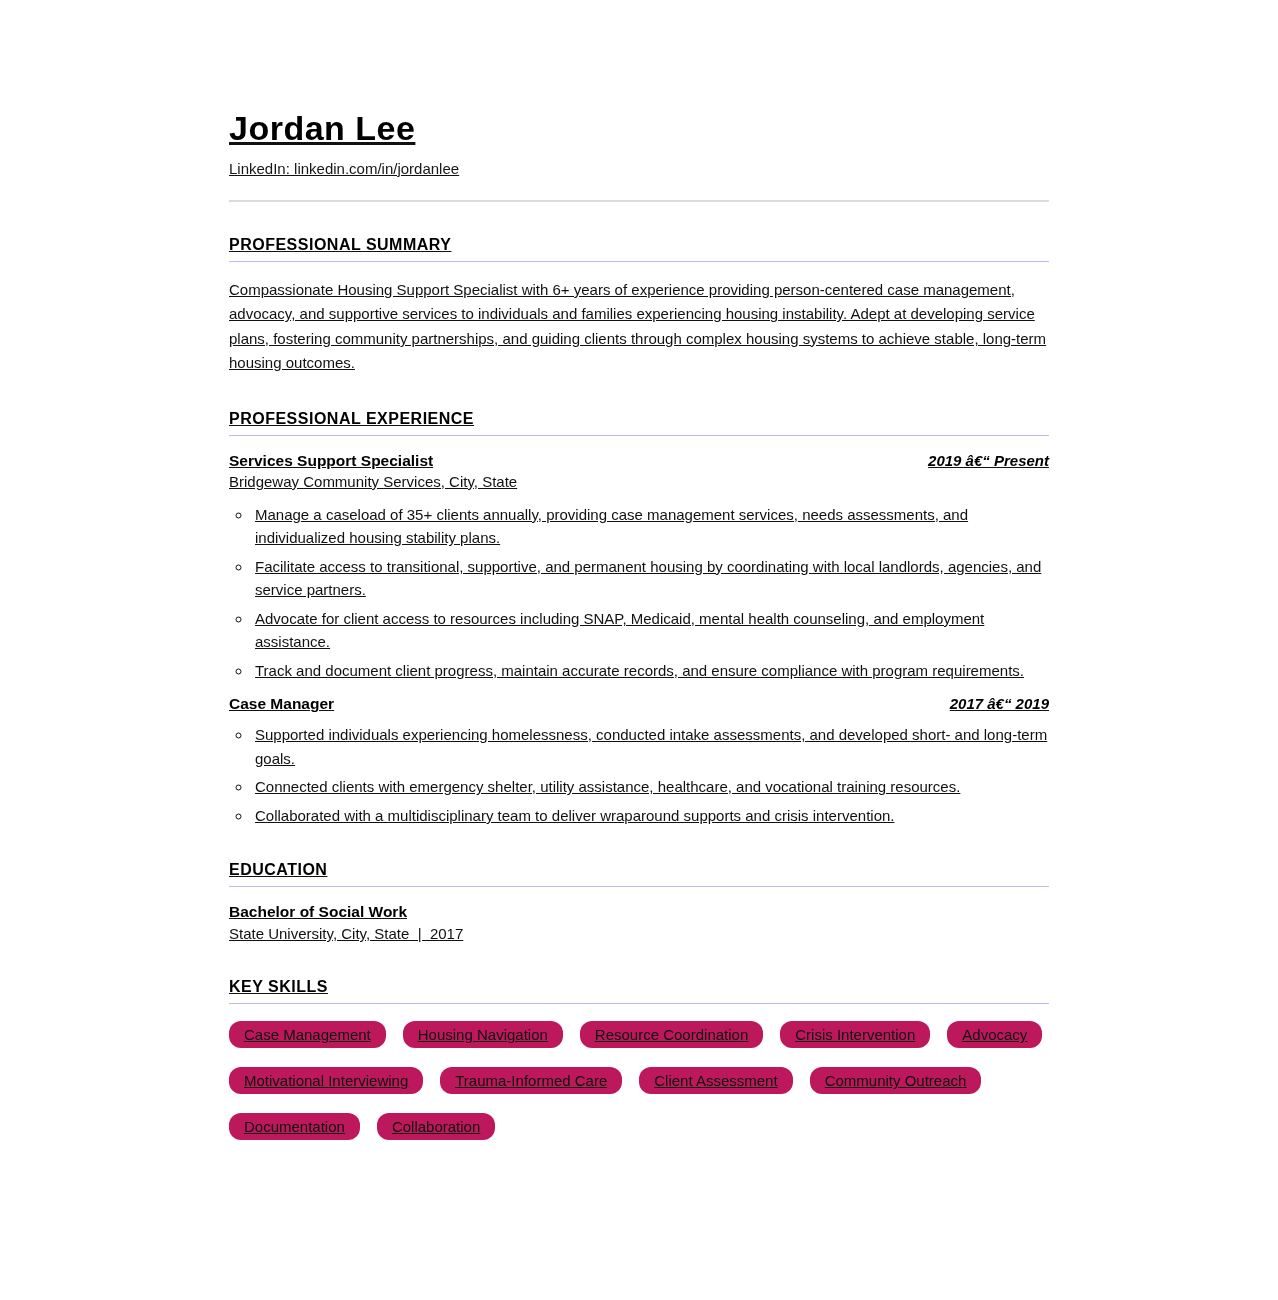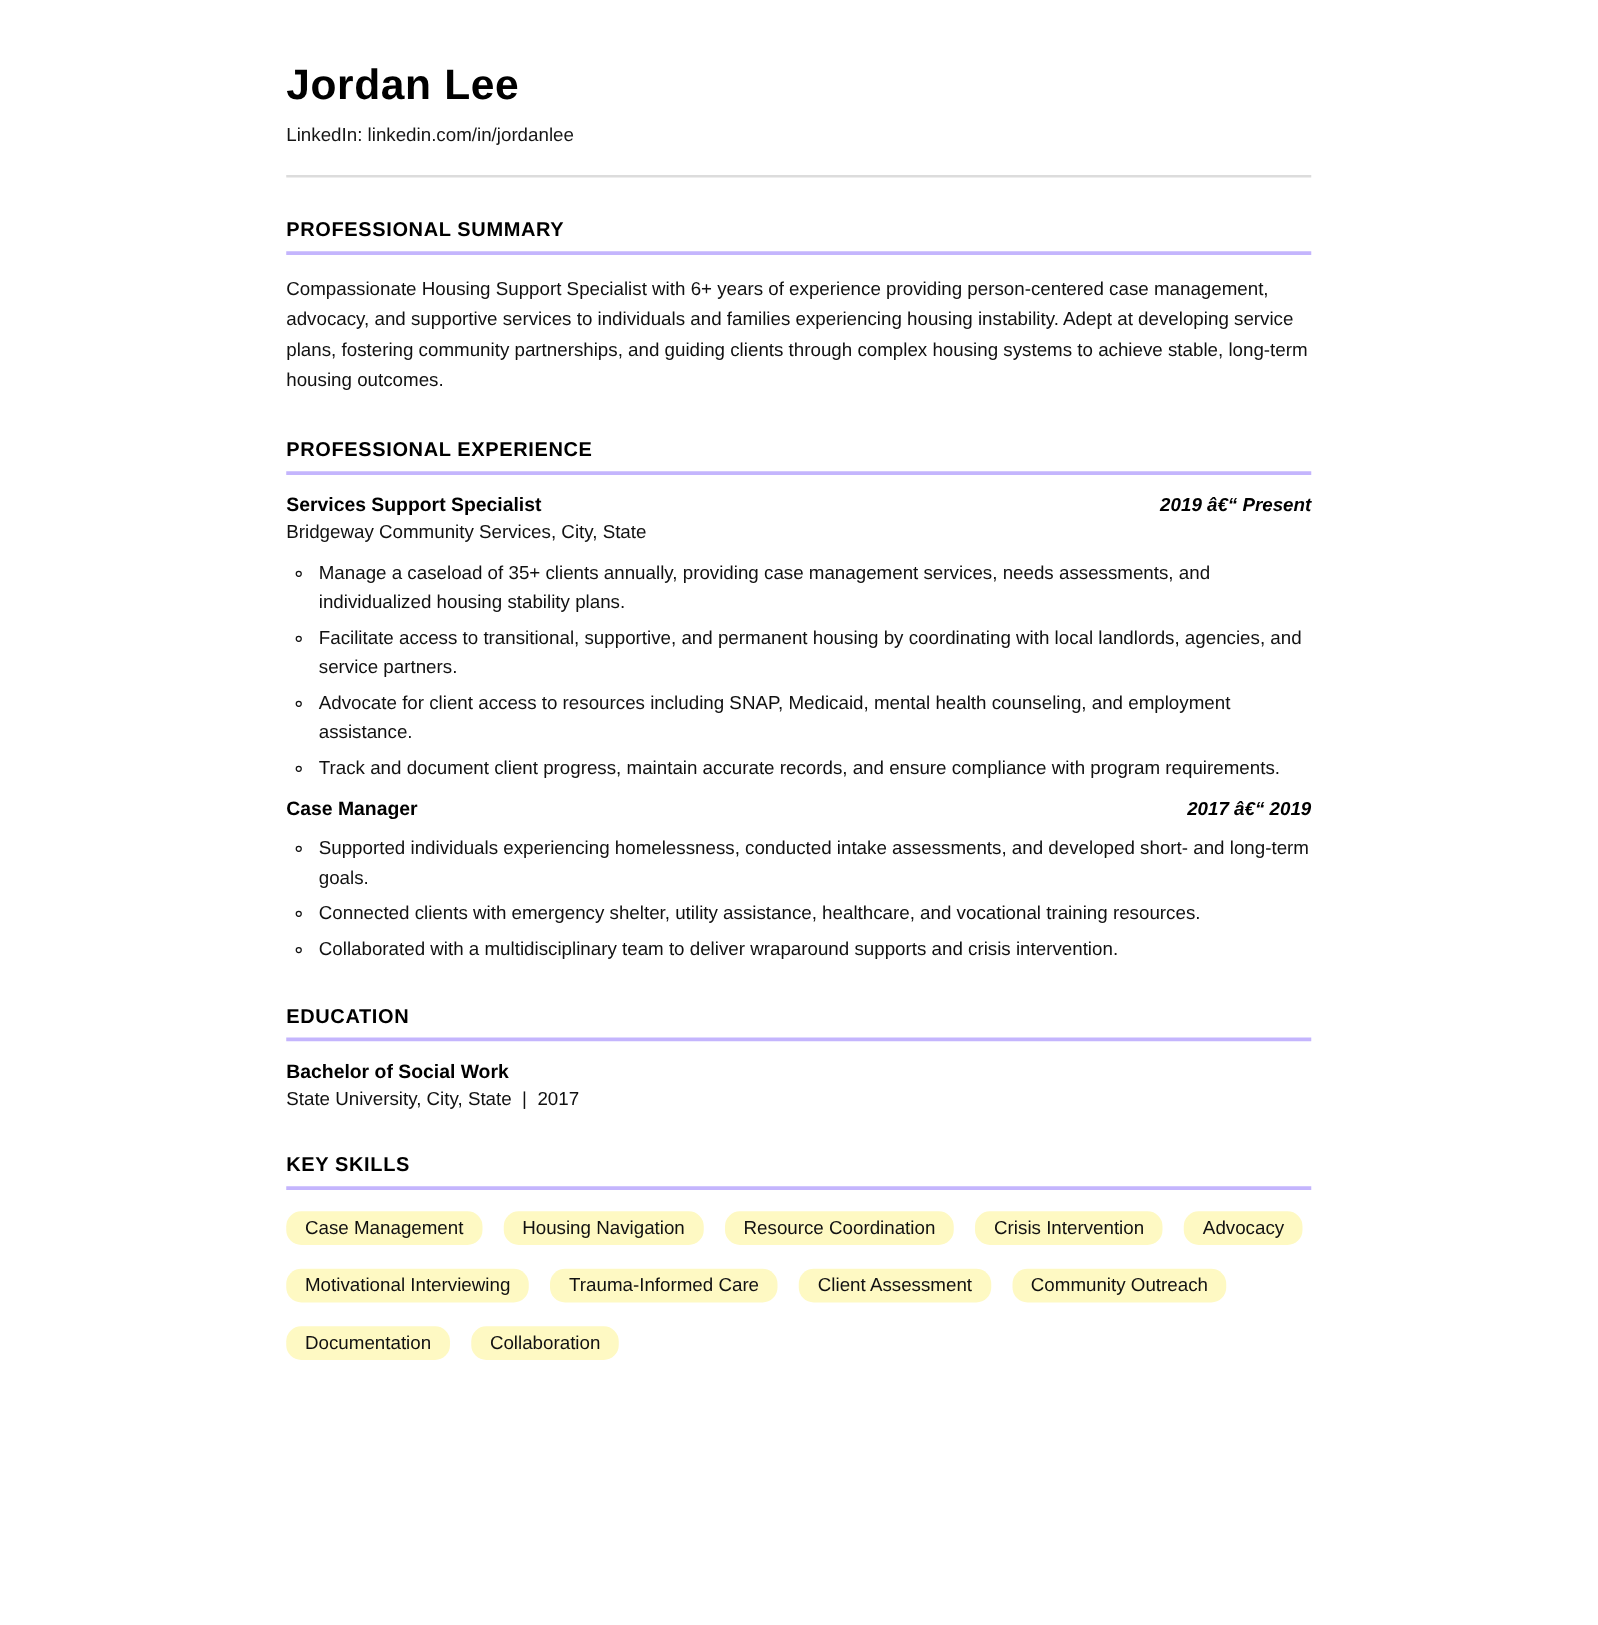--- a/index.html
+++ b/index.html
@@ -10,21 +10,22 @@
   }
   body {
     width: 1278px;
     height: 1300px;
     font-family: "Liberation Sans", sans-serif;
     color: #111111;
   }
   .page {
     width: 820px;
     margin: 0 auto;
-    padding-top: 48px;
+    padding-top: 108px;
+    text-decoration: underline;
   }
   .name {
     font-size: 34px;
     font-weight: 700;
     letter-spacing: 0.5px;
     line-height: 1.2;
     color: #000000;
   }
   .contact {
     font-size: 15px;
@@ -36,21 +37,21 @@
     border-bottom: 2px solid #dcdcdc;
     margin-top: 21px;
   }
   .section-heading {
     font-size: 16px;
     font-weight: 700;
     letter-spacing: 0.5px;
     color: #000000;
     margin: 34px 0 0 0;
     padding-bottom: 7px;
-    border-bottom: 3px solid #c4b5fd;
+    border-bottom: 1px solid #c4b5fd;
   }
   .summary-text {
     font-size: 15px;
     line-height: 24.5px;
     margin: 16px 0 4px 0;
   }
   .job { margin-top: 16px; }
   .job-header {
     display: flex;
     justify-content: space-between;
@@ -95,21 +96,21 @@
     line-height: 20px;
     margin-top: 3px;
   }
   .skills-wrap {
     display: flex;
     flex-wrap: wrap;
     gap: 19px 17px;
     margin-top: 17px;
   }
   .pill {
-    background: #fef9c3;
+    background: #be185d;
     border-radius: 12px;
     padding: 5px 15px;
     font-size: 15px;
     line-height: 17px;
     color: #111111;
     white-space: nowrap;
   }
 </style>
 </head>
 <body>

